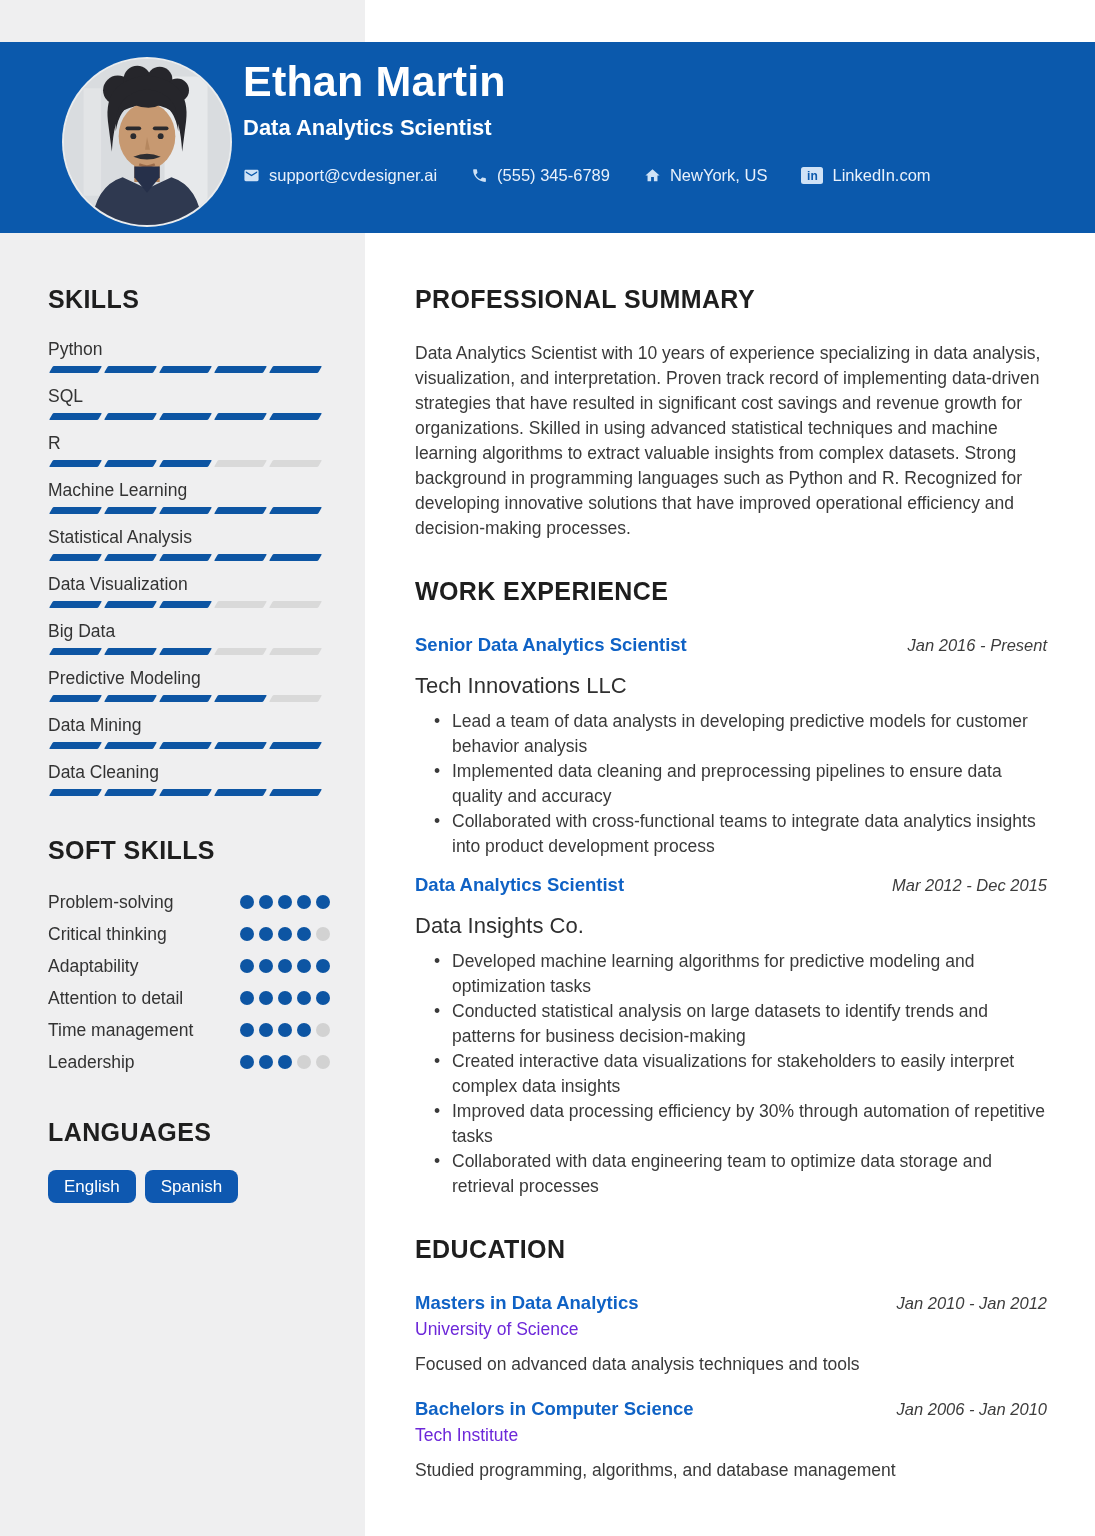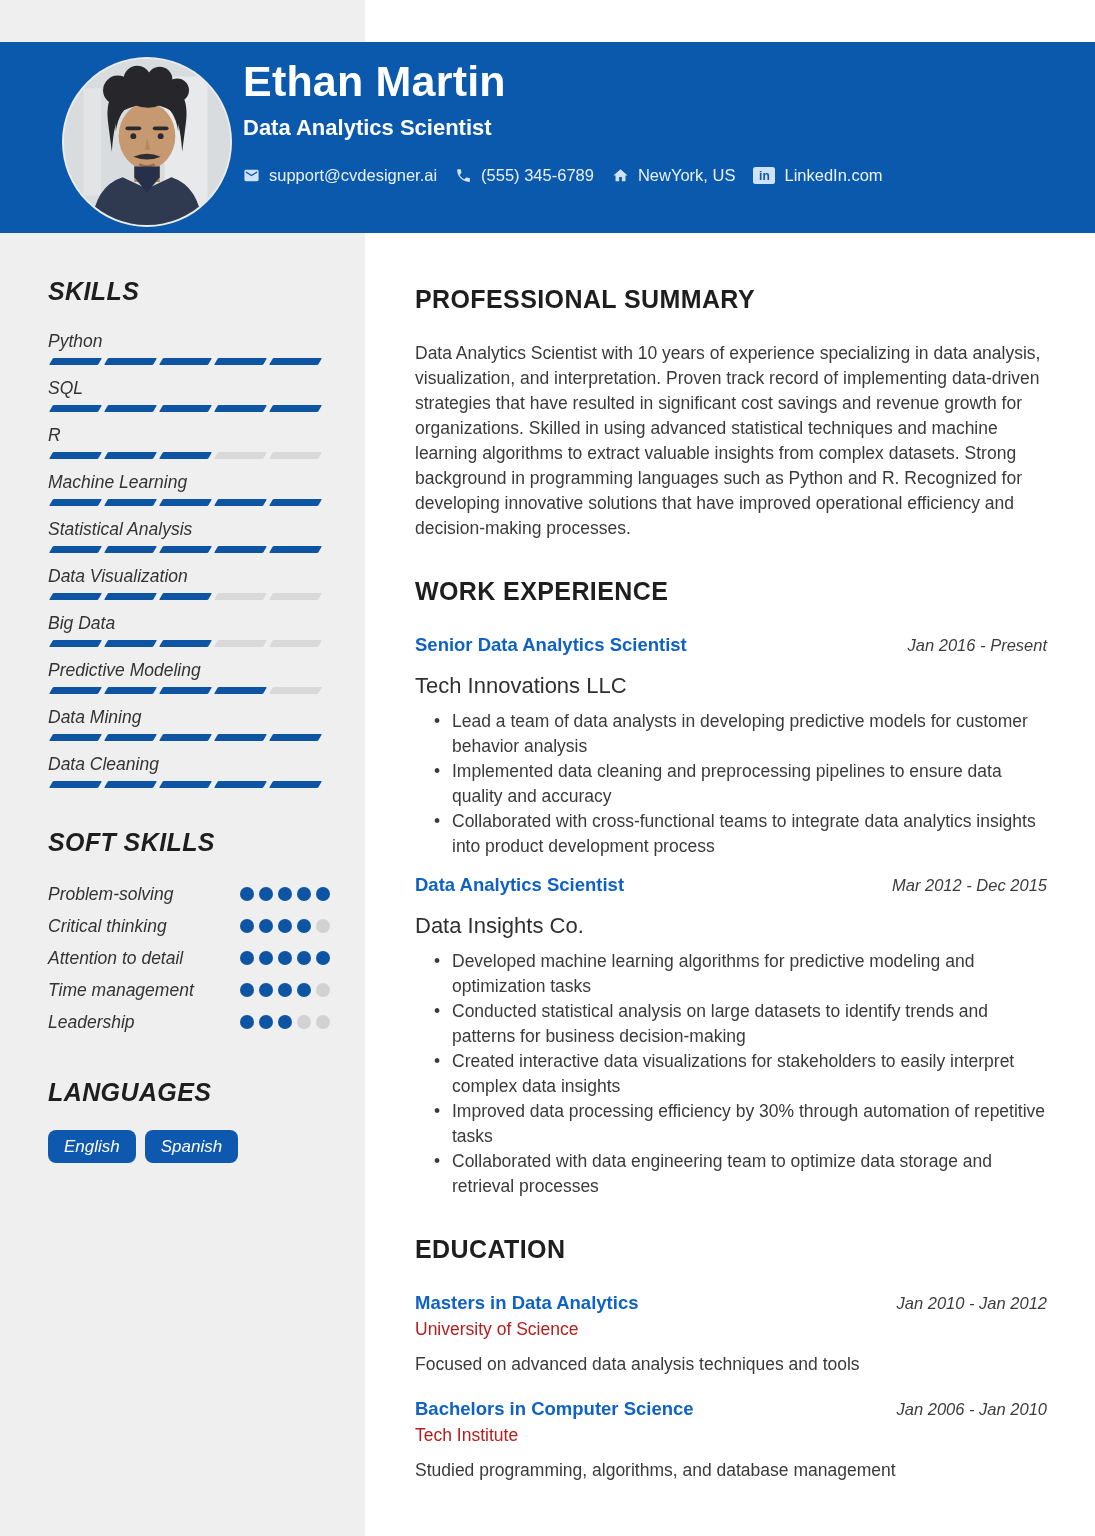--- a/index.html
+++ b/index.html
@@ -25,32 +25,32 @@
   .photo svg { width: 100%; height: 100%; display: block; }
   .header-text { position: absolute; left: 243px; top: 16px; width: 820px; }
   .person-name {
     margin: 0; color: #ffffff; font-size: 43px; font-weight: 700; line-height: 46px;
     letter-spacing: 0.2px;
   }
   .person-title {
     margin-top: 12px; color: #ffffff; font-size: 22px; font-weight: 600; line-height: 24px;
   }
   .contact-row {
-    margin-top: 26px; display: flex; align-items: center; gap: 18px;
+    margin-top: 26px; display: flex; align-items: center; gap: 34px;
     color: #e9f1fb; font-size: 16.5px; font-weight: 500;
   }
   .contact-item { display: flex; align-items: center; gap: 9px; white-space: nowrap; }
   .contact-item svg { width: 17px; height: 17px; fill: #cfe2f6; flex: 0 0 auto; }
   .li-badge {
     width: 22px; height: 17px; background: #cfe2f6; color: #0b59ac; border-radius: 2.5px;
     display: inline-flex; align-items: center; justify-content: center;
     font-size: 12px; font-weight: 700; line-height: 1;
   }
   
-  .sidebar { position: absolute; left: 48px; top: 277px; width: 282px; font-style: italic; }
+  .sidebar { position: absolute; left: 48px; top: 285px; width: 282px; }
   .side-heading, .main-heading {
     margin: 0; font-size: 25px; font-weight: 700; color: #1e1e1e; letter-spacing: 0.4px;
     line-height: 28px;
   }
   .skills-list { margin-top: 26px; }
   .skill { margin-bottom: 13px; }
   .skill-name { font-size: 17.5px; color: #333333; line-height: 20px; margin-bottom: 7px; }
   .skill-bar { display: flex; gap: 6px; padding-left: 3px; }
   .seg { width: 49px; height: 7px; background: #d9d9d9; transform: skewX(-30deg); border-radius: 1px; }
   .seg.filled { background: #0d55a3; }
@@ -79,21 +79,21 @@
   .job-dates { font-size: 16.5px; font-style: italic; color: #3c3c3c; white-space: nowrap; text-align: right; }
   .company { font-size: 22px; color: #2f2f2f; margin-top: 19px; line-height: 22px; }
   .bullets { margin: 12px 0 14px; padding-left: 37px; list-style: none; }
   .bullets li {
     font-size: 17.5px; line-height: 25px; color: #3a3a3a; position: relative;
   }
   .bullets li::before {
     content: "\2022"; position: absolute; left: -18px; top: 0; color: #3a3a3a;
   }
   .edu-item { margin-bottom: 21px; }
-  .edu-school { font-size: 17.5px; color: #b91c1c; margin-top: 4px; line-height: 22px; }
+  .edu-school { font-size: 17.5px; color: #6d28d9; margin-top: 4px; line-height: 22px; }
   .edu-desc { font-size: 17.5px; color: #3a3a3a; margin-top: 13px; line-height: 23px; }
 </style>
 </head>
 <body>
 
 <div class="sidebar-bg"></div>
 
 <header class="banner">
   <div class="photo">
     <svg viewBox="0 0 170 170">
@@ -278,20 +278,30 @@
           <div class="soft-name">Critical thinking</div>
           <div class="dots">
             <div class="dot filled"></div>
             <div class="dot filled"></div>
             <div class="dot filled"></div>
             <div class="dot filled"></div>
             <div class="dot"></div>
           </div>
         </div>
         <div class="soft-row">
+          <div class="soft-name">Adaptability</div>
+          <div class="dots">
+            <div class="dot filled"></div>
+            <div class="dot filled"></div>
+            <div class="dot filled"></div>
+            <div class="dot filled"></div>
+            <div class="dot filled"></div>
+          </div>
+        </div>
+        <div class="soft-row">
           <div class="soft-name">Attention to detail</div>
           <div class="dots">
             <div class="dot filled"></div>
             <div class="dot filled"></div>
             <div class="dot filled"></div>
             <div class="dot filled"></div>
             <div class="dot filled"></div>
           </div>
         </div>
         <div class="soft-row">

